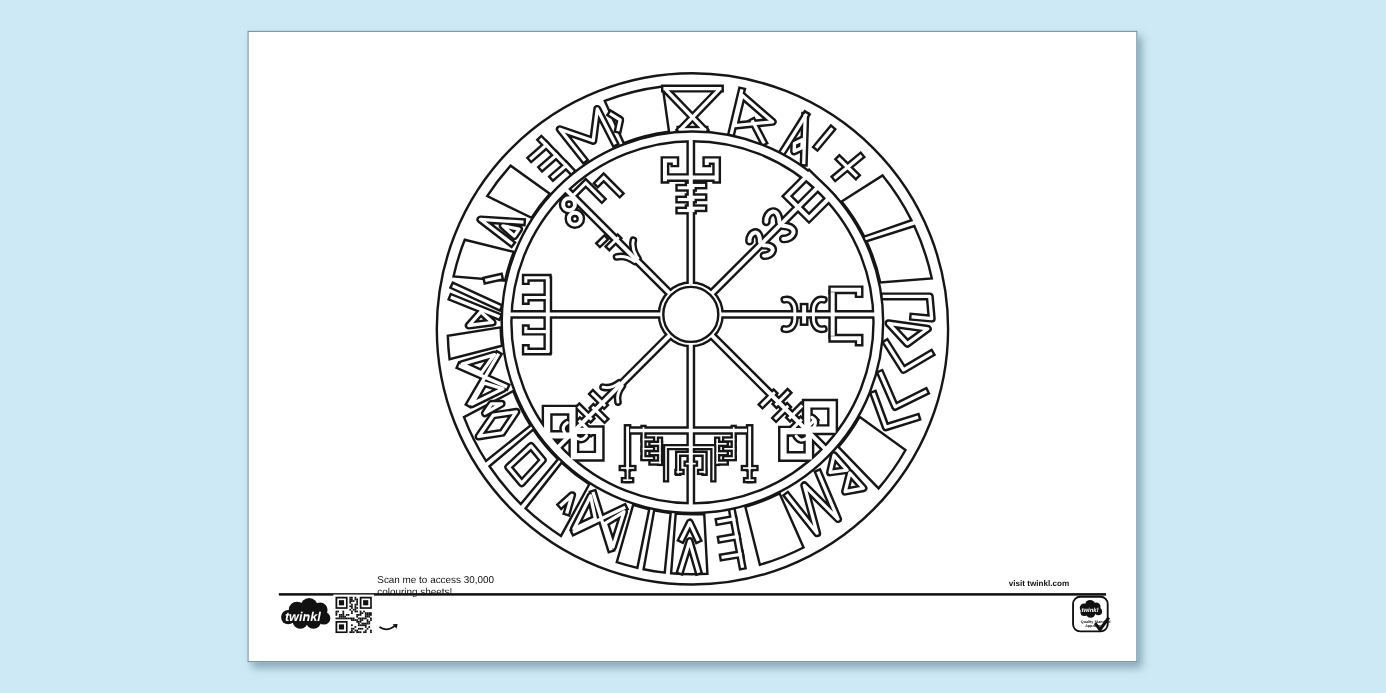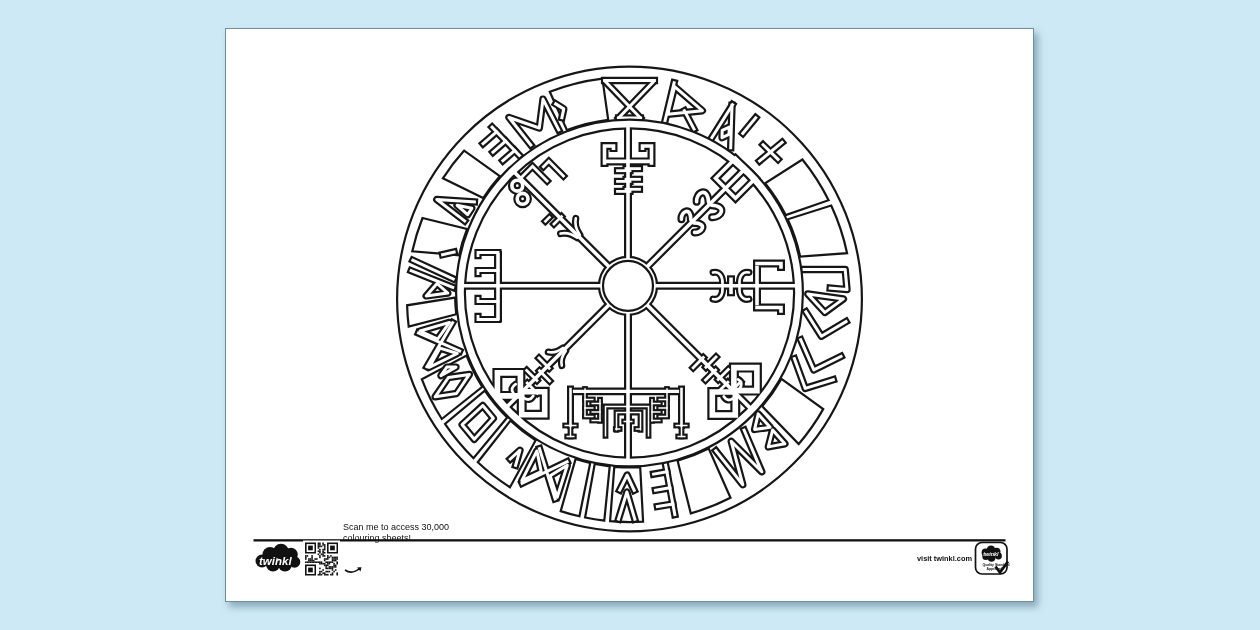--- a/index.html
+++ b/index.html
@@ -1,17 +1,17 @@
 <!DOCTYPE html>
 <html><head><meta charset="utf-8"><style>
 html,body{margin:0;padding:0}
 body{width:1260px;height:630px;position:relative;overflow:hidden;background:#cde9f5;font-family:"Liberation Sans",sans-serif}
 .page{position:absolute;left:225px;top:28px;width:807px;height:572px;background:#fff;border:1px solid #6d8fa0;box-shadow:4px 5px 7px rgba(84,118,138,.55)}
 .scan{position:absolute;left:343px;top:522px;font-size:9px;line-height:11.2px;color:#111}
-.visit{position:absolute;left:917px;top:554px;font-size:7.4px;font-weight:bold;color:#111}
+.visit{position:absolute;left:917px;top:526px;font-size:7.4px;font-weight:bold;color:#111}
 </style></head><body>
 
 <div class="page"></div>
 <svg width="1260" height="630" viewBox="0 0 1260 630" style="position:absolute;left:0;top:0">
     <circle cx="629.5" cy="299" r="232.4" fill="none" stroke="#161616" stroke-width="2.2"></circle>
     <path d="M765.1 183.2 A174.5 174.5 0 0 1 785.7 215.1 L828.6 200.2 A222.5 222.5 0 0 0 802.4 159.5 Z" fill="#fff" stroke="#161616" stroke-width="2.2" stroke-linecap="square" stroke-linejoin="miter"></path>
     <path d="M787.7 219.3 A174.5 174.5 0 0 1 800.2 256.7 L847.1 253.2 A222.5 222.5 0 0 0 831.2 205.5 Z" fill="#fff" stroke="#161616" stroke-width="2.2" stroke-linecap="square" stroke-linejoin="miter"></path>
     <path d="M781.4 378.9 A174.5 174.5 0 0 1 762.2 406.3 L798.7 444 A222.5 222.5 0 0 0 823.2 409.1 Z" fill="#fff" stroke="#161616" stroke-width="2.2" stroke-linecap="square" stroke-linejoin="miter"></path>
     <path d="M708.7 448.5 A174.5 174.5 0 0 1 677.6 460.7 L690.8 513.4 A222.5 222.5 0 0 0 730.5 497.7 Z" fill="#fff" stroke="#161616" stroke-width="2.2" stroke-linecap="square" stroke-linejoin="miter"></path>
     <path d="M640.2 467.2 A174.5 174.5 0 0 1 614.3 466.8 L610.1 521.2 A222.5 222.5 0 0 0 643.1 521.6 Z" fill="#fff" stroke="#161616" stroke-width="2.2" stroke-linecap="square" stroke-linejoin="miter"></path>

